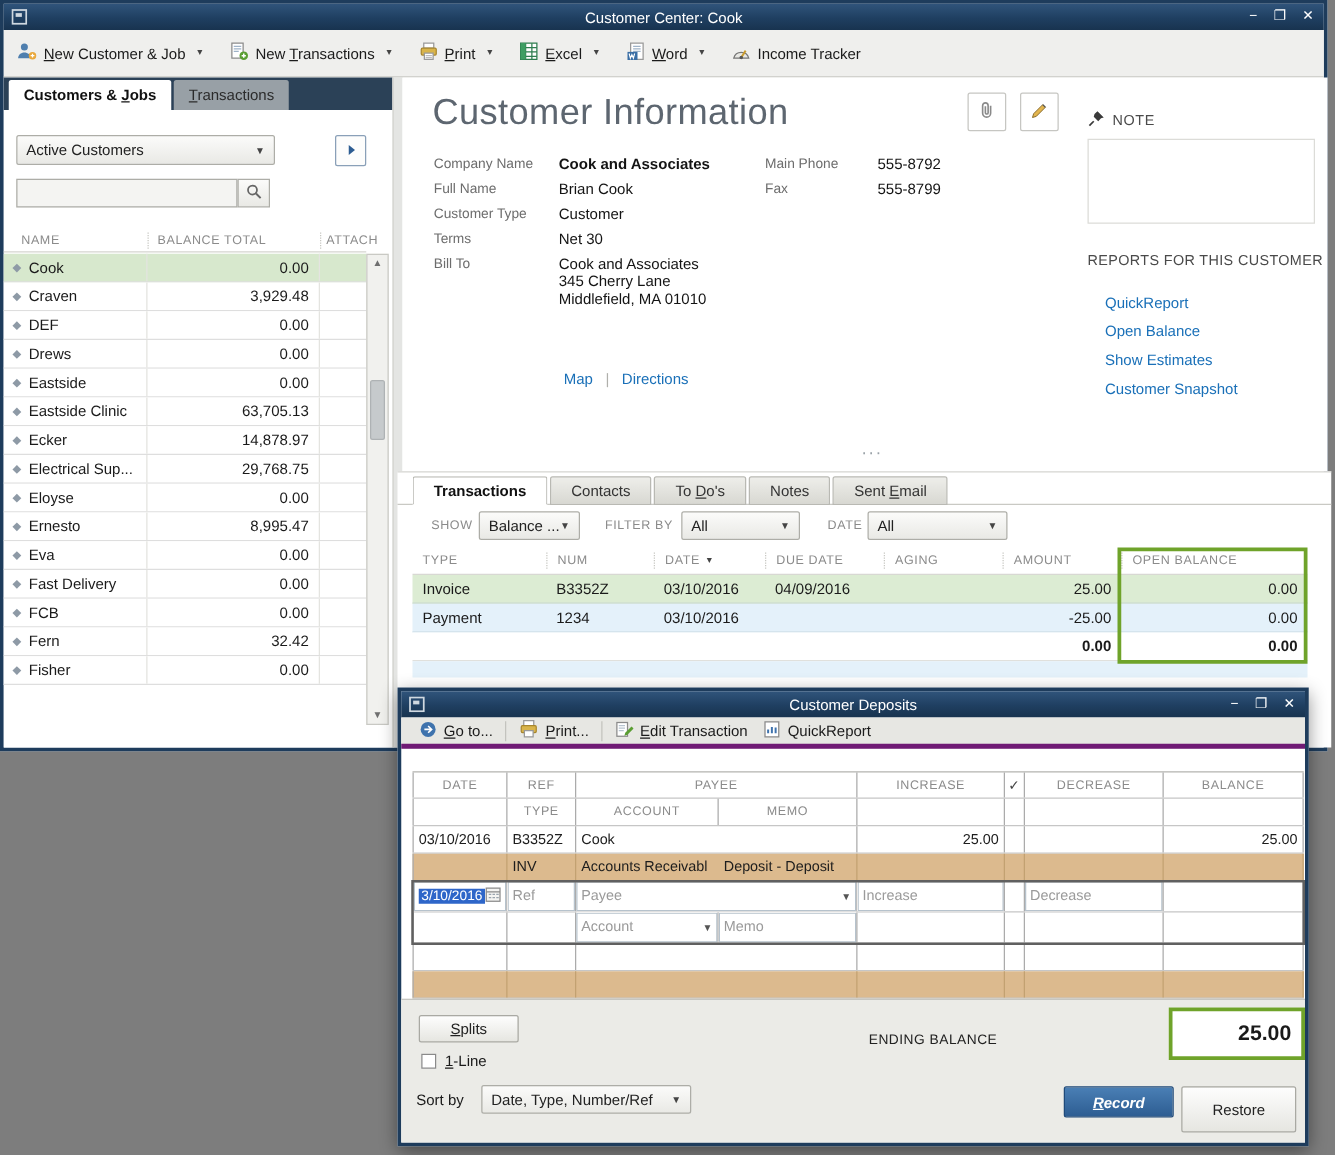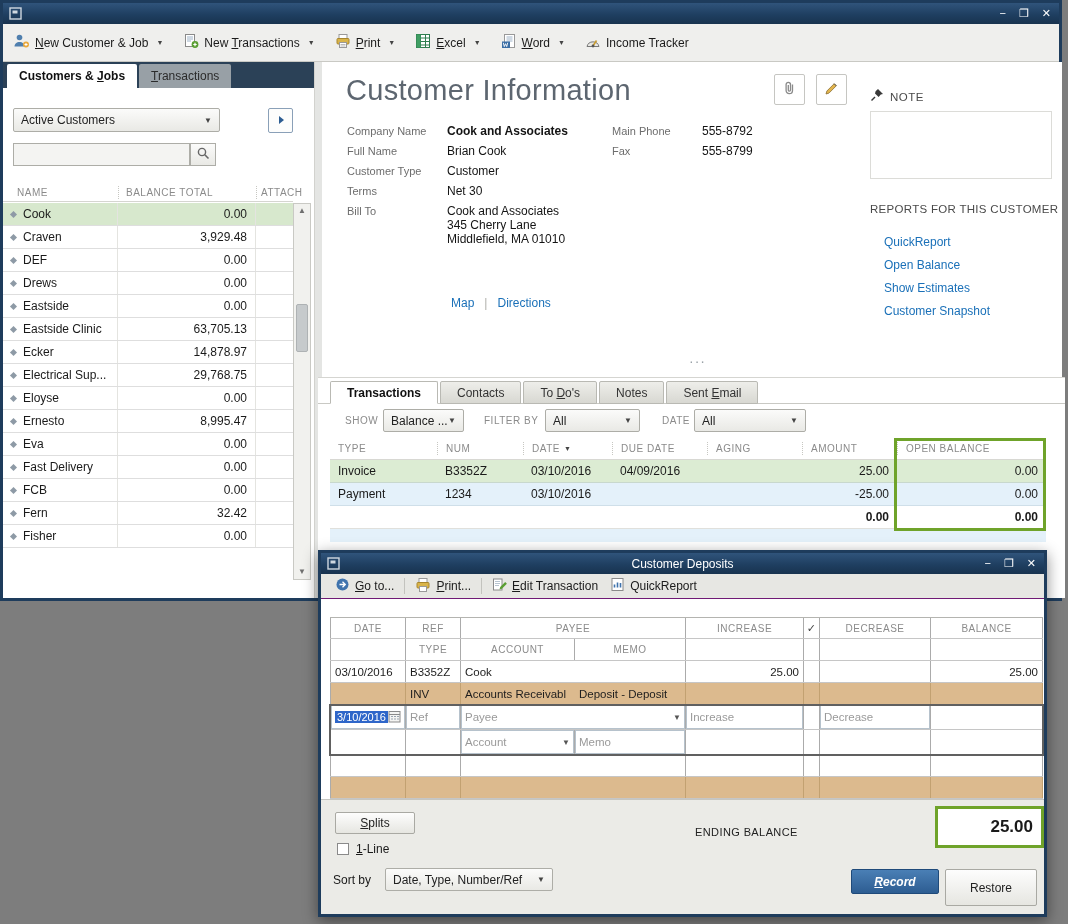--- a/index.html
+++ b/index.html
@@ -79,21 +79,21 @@
   .tw0{width:107px}.tw1{width:86px}.tw2{width:89px}.tw3{width:95px}.tw4{width:95px}.tw5{width:95px}.tw6{width:149px}
   .t-hrow .tc { height:13px; border-left:1px dotted #c7c7c2; }
   .t-hrow .tc:first-child { border-left:none; }
   .row-green { background:#dcecd3; border-bottom:1px solid #c8d8cd; }
   .row-blue { background:#e4f1fa; border-bottom:1px solid #cfdfe9; }
   .row-total { background:#fff; font-weight:bold; border-bottom:1px solid #e0e0dc; }
   #blue-strip { position:absolute; left:12px; top:151px; width:716px; height:13px; background:#e4f1fa; }
   .green-box { position:absolute; border:3px solid #6fa32a; pointer-events:none; z-index:5; }
   
   #dep-window { left:318px; top:550px; width:729px; height:367px; z-index:10; box-shadow:0 4px 14px rgba(0,0,0,.45); }
-  #dep-toolbar { position:absolute; left:0; top:21px; width:100%; height:25px; background:#e7e7e3; border-bottom:1px solid #701a75; display:flex; align-items:center; padding:0 8px; }
+  #dep-toolbar { position:absolute; left:0; top:21px; width:100%; height:25px; background:#e7e7e3; border-bottom:4px solid #701a75; display:flex; align-items:center; padding:0 8px; }
   .dtool { display:flex; align-items:center; gap:5px; cursor:pointer; padding:0 6px; color:#1b1b1b; }
   .dsep { width:1px; height:16px; background:#c3c3be; margin:0 4px; }
   #reg { position:absolute; left:9px; top:64px; width:713px; }
   .reg-row { display:flex; height:22px; border-bottom:1px solid #c6c6c6; font-size:11.5px; }
   .reg-row.hdr1 { border-top:1px solid #b4b4b0; }
   .rc { border-right:1px solid #ababab; display:flex; align-items:center; padding:0 4px; color:#1d1d1d; overflow:hidden; white-space:nowrap; }
   .rc:first-child { border-left:1px solid #ababab; }
   .hc { justify-content:center; color:#8b8b8b; font-size:10px; letter-spacing:.5px; padding:0; }
   .num-r2 { justify-content:flex-end; }
   .cw0{width:76px}.cw1{width:55px}.cwP{width:225px}.cwA{width:114px}.cwM{width:111px}.cwI{width:118px}.cwC{width:16px}.cwD{width:111px}.cwB{width:112px}
@@ -115,20 +115,21 @@
 <body>
 
 <div class="window" id="main-window" style="left:0;top:0;width:1062px;height:601px;">
   <div class="titlebar">
     <span class="tb-icon">
       <svg width="13" height="13">
           <rect x="1" y="1" width="11" height="11" fill="none" stroke="#cfd8e0" stroke-width="1.4"></rect>
           <rect x="3.5" y="3.5" width="5" height="3" fill="#cfd8e0"></rect>
         </svg>
     </span>
+    <span class="tb-title">Customer Center: Cook</span>
     <span class="win-controls">
       <span>−</span>
       <span>❐</span>
       <span>✕</span>
     </span>
   </div>
 
   <div id="main-toolbar">
     <div class="tool-item">
       <span><svg width="17" height="16" viewBox="0 0 17 16">

